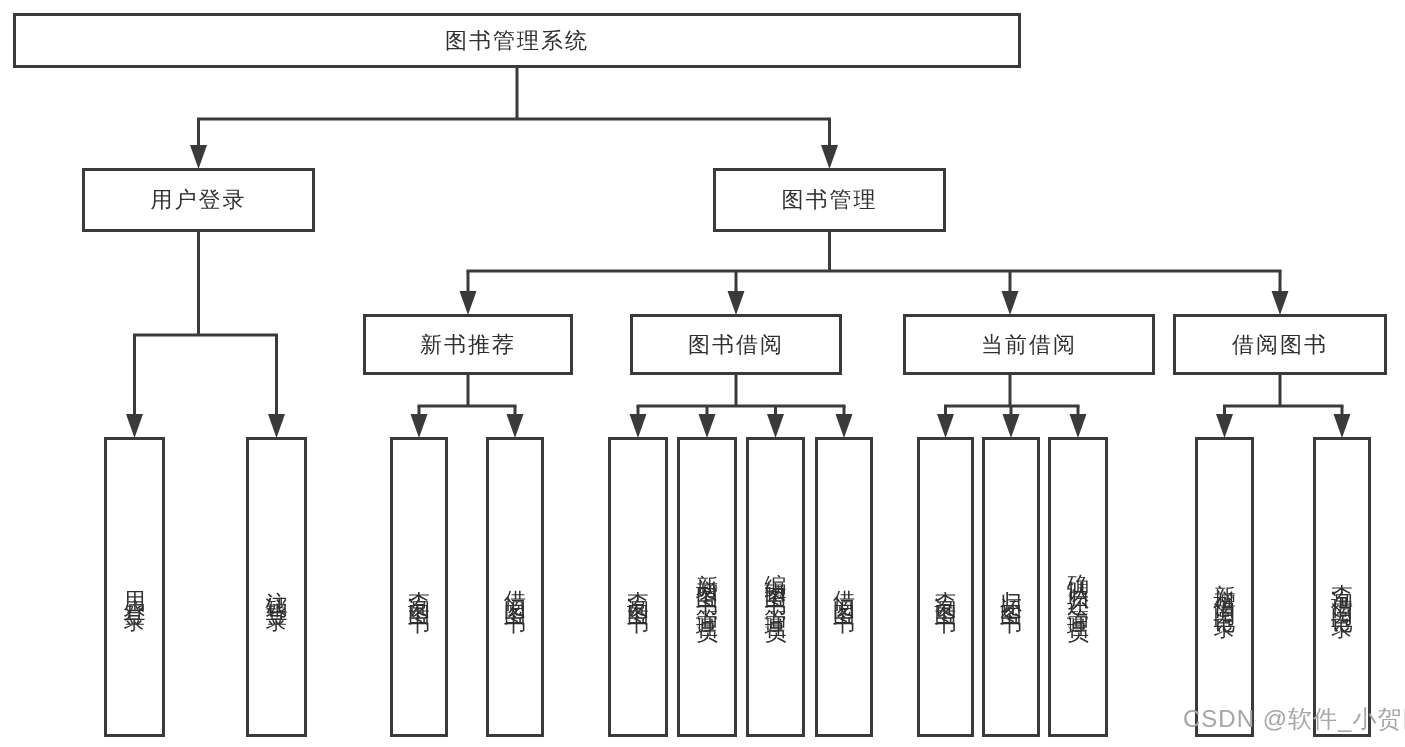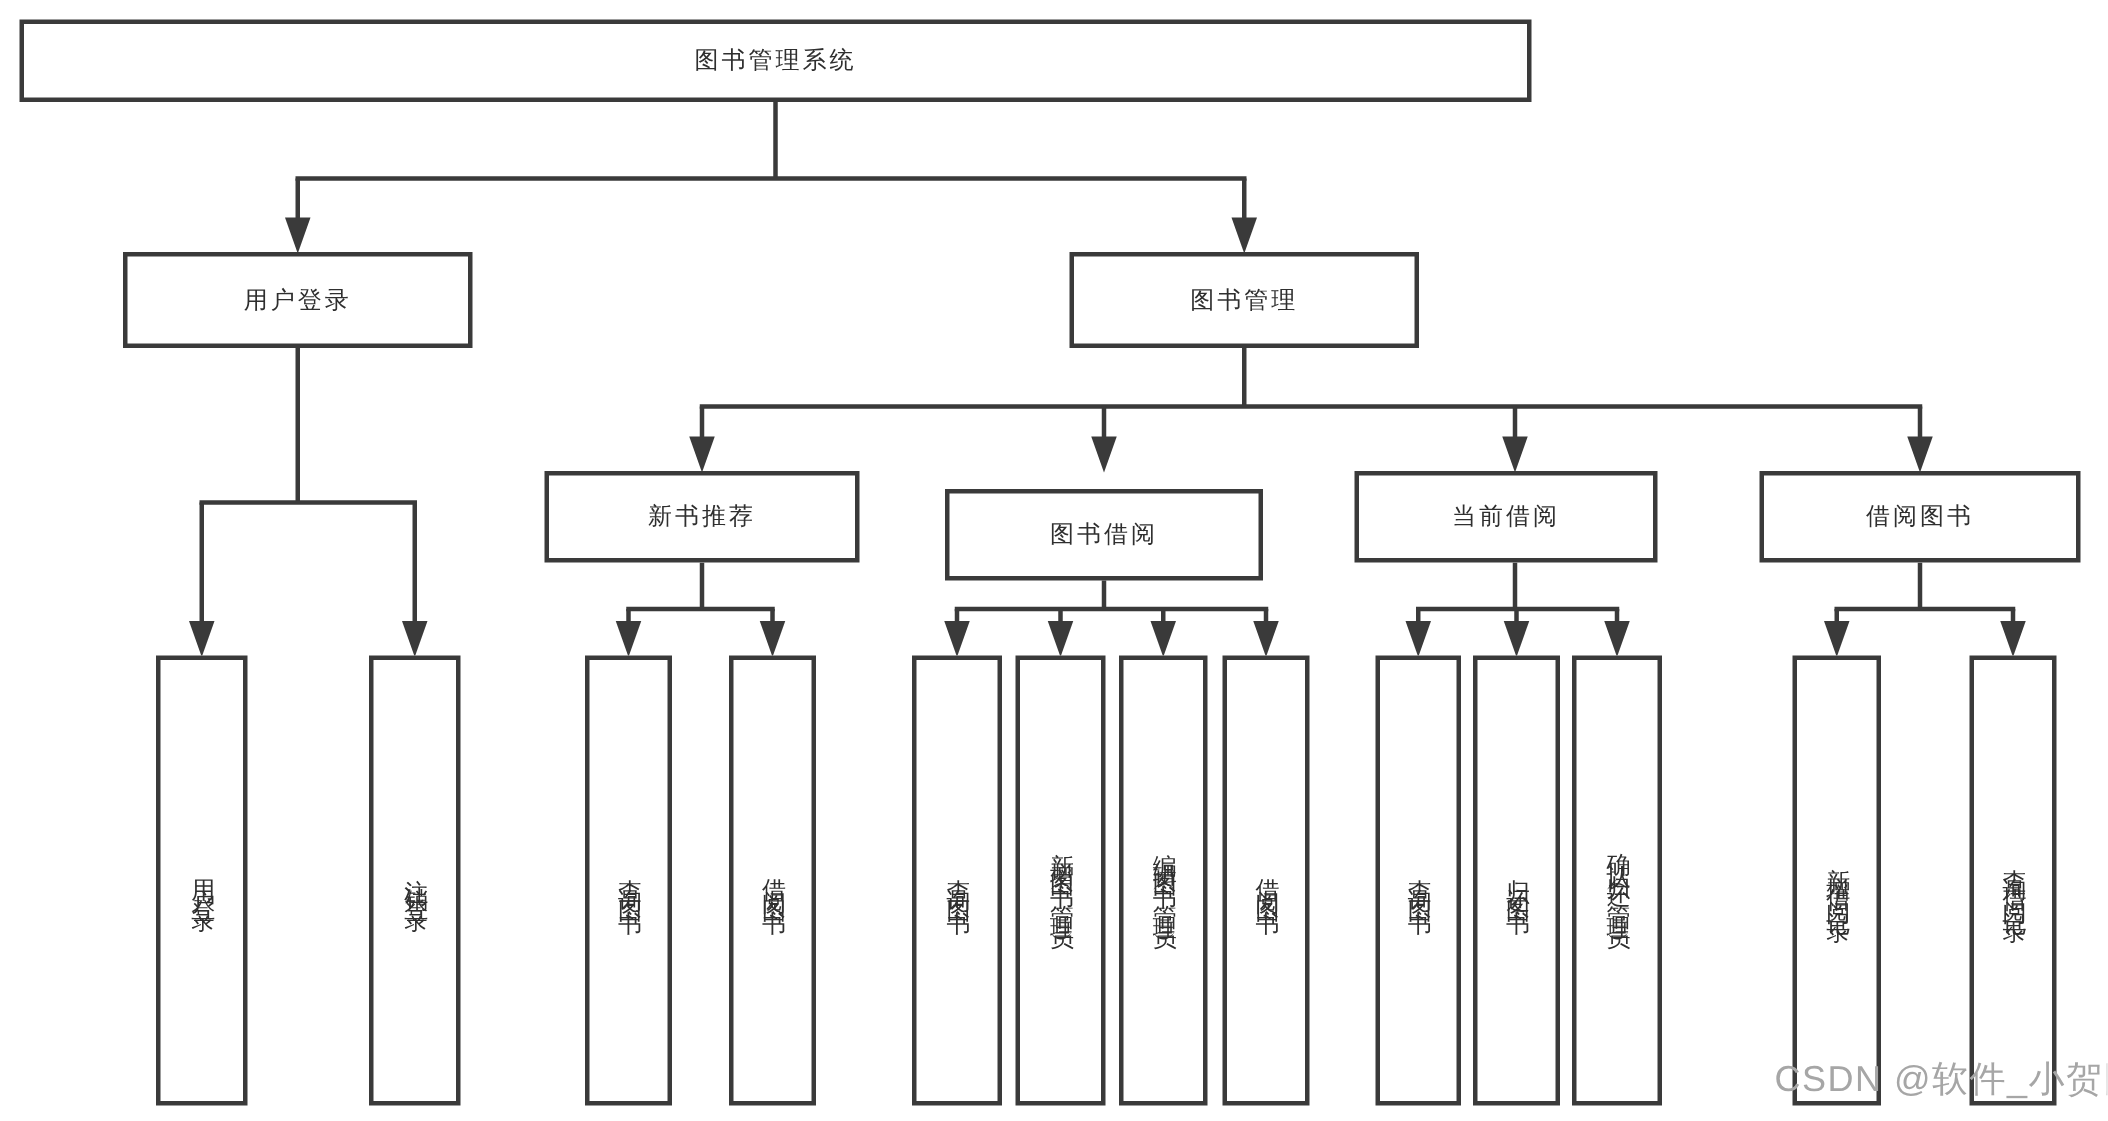--- a/index.html
+++ b/index.html
@@ -25,21 +25,21 @@
     position: absolute;
     box-sizing: border-box;
     background: var(--box-bg, #ffffff);
     border: 3px solid var(--line, #3a3a3a);
     display: flex;
     align-items: center;
     justify-content: center;
   }
   .node .label {
     color: var(--text, #2f2f2f);
-    font-size: 16px;
+    font-size: 22px;
     white-space: nowrap;
   }
   .node.h .label {
     letter-spacing: 2px;
   }
   .node.v .label {
     writing-mode: vertical-rl;
     text-orientation: mixed;
     letter-spacing: 7px;
     white-space: normal;
@@ -121,24 +121,24 @@
       </div>
       <div class="node h" style="left: 82px; top: 168px; width: 233px; height: 64px;">
         <span class="label">用户登录</span>
       </div>
       <div class="node h" style="left: 713px; top: 168px; width: 233px; height: 64px;">
         <span class="label">图书管理</span>
       </div>
       <div class="node h" style="left: 363px; top: 314px; width: 210px; height: 61px;">
         <span class="label">新书推荐</span>
       </div>
-      <div class="node h" style="left: 630px; top: 314px; width: 212px; height: 61px; margin-top: 12px;">
+      <div class="node h" style="left: 630px; top: 314px; width: 212px; height: 61px;">
         <span class="label">图书借阅</span>
       </div>
-      <div class="node h" style="left: 903px; top: 314px; width: 202px; height: 61px;">
+      <div class="node h" style="left: 903px; top: 314px; width: 252px; height: 61px;">
         <span class="label">当前借阅</span>
       </div>
       <div class="node h" style="left: 1173px; top: 314px; width: 214px; height: 61px;">
         <span class="label">借阅图书</span>
       </div>
       <div class="node v" style="left: 104px; top: 437px; width: 61px; height: 300px;">
         <span class="label">用户登录</span>
       </div>
       <div class="node v" style="left: 246px; top: 437px; width: 61px; height: 300px;">
         <span class="label">注销登录</span>

